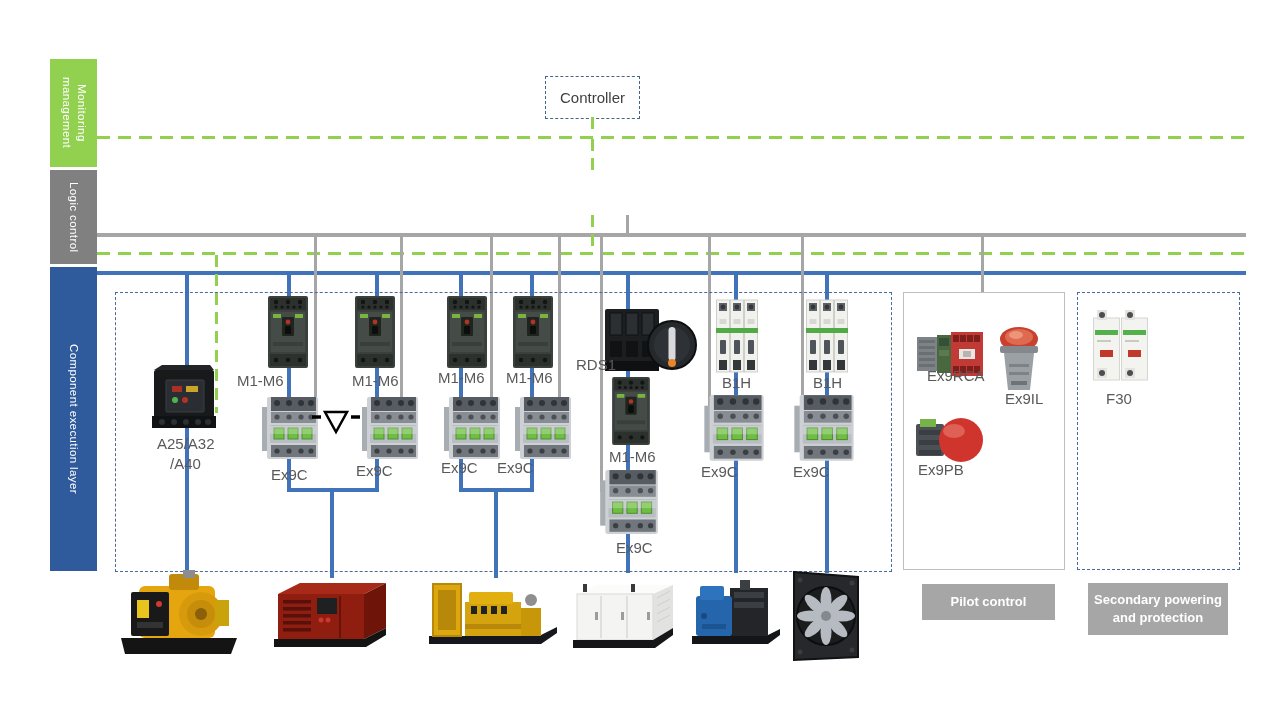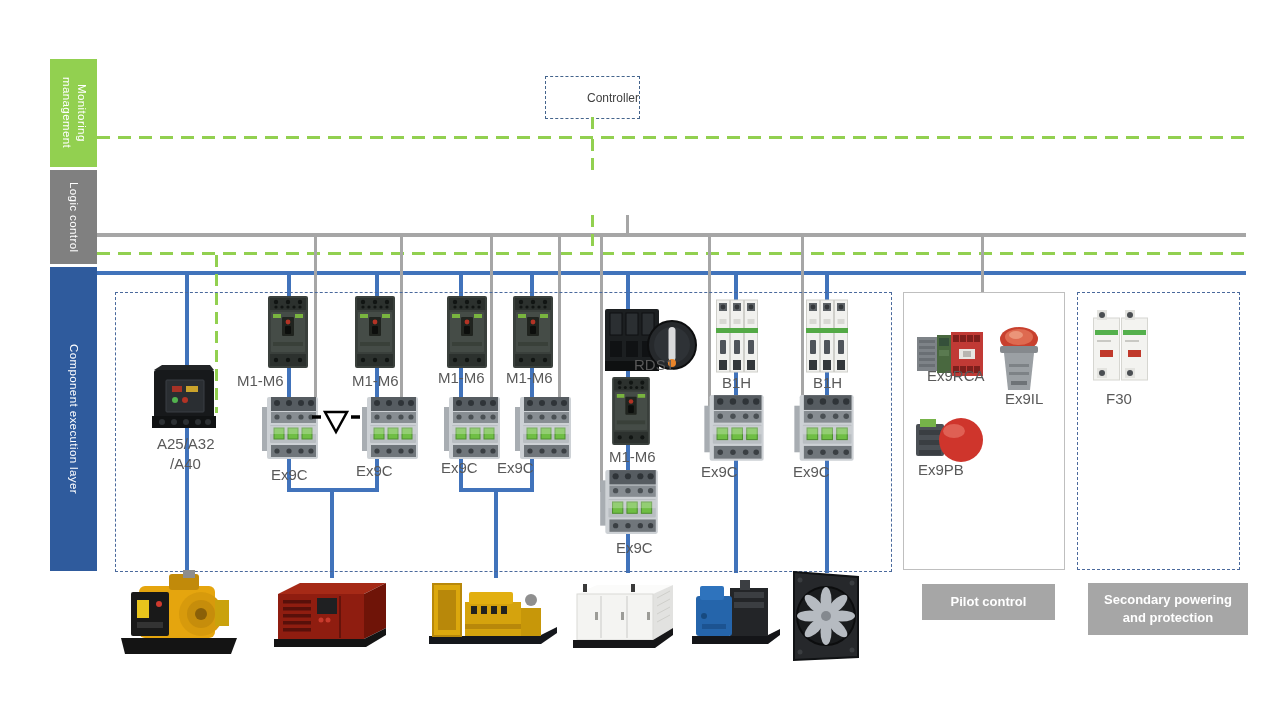--- a/index.html
+++ b/index.html
@@ -11,21 +11,21 @@
                  white-space:pre-line;letter-spacing:.4px;}
   
   .hgreen{position:absolute;height:3px;background:repeating-linear-gradient(90deg,#92d050 0 13px,transparent 13px 21px);}
   .vgreen{position:absolute;width:3px;background:repeating-linear-gradient(180deg,#92d050 0 12px,transparent 12px 19px);}
   .hgray{position:absolute;height:4px;background:#a6a6a6;}
   .vgray{position:absolute;width:3px;background:#a6a6a6;}
   .hblue{position:absolute;height:4px;background:#4173bb;}
   .vblue{position:absolute;width:4px;background:#4173bb;}
   
   .node{position:absolute;border:1.5px dashed #44648c;background:#fff;display:flex;align-items:center;
-        justify-content:flex-end;font-size:12px;color:#3f3f3f;}
+        justify-content:center;font-size:15px;color:#3f3f3f;}
   .groupbox-dashed{position:absolute;border:1.5px dashed #4a699c;background:transparent;}
   .groupbox-solid{position:absolute;border:1.5px solid #bfbfbf;background:#fff;}
   
   .lbl{position:absolute;font-size:15px;color:#595959;white-space:nowrap;}
   .footer{position:absolute;background:#a6a6a6;color:#fff;font-weight:bold;font-size:13px;
           display:flex;align-items:center;justify-content:center;text-align:center;line-height:1.35;}
   .dev{position:absolute;}
 </style>
 </head>
 <body>
@@ -465,33 +465,33 @@
   <div class="lbl" style="left:609px;top:448px">M1-M6</div>
 
   <div class="lbl" style="left:271px;top:466px">Ex9C</div>
   <div class="lbl" style="left:356px;top:462px">Ex9C</div>
   <div class="lbl" style="left:441px;top:459px">Ex9C</div>
   <div class="lbl" style="left:497px;top:459px">Ex9C</div>
   <div class="lbl" style="left:616px;top:539px">Ex9C</div>
   <div class="lbl" style="left:701px;top:463px">Ex9C</div>
   <div class="lbl" style="left:793px;top:463px">Ex9C</div>
 
-  <div class="lbl" style="left:634px;top:356px">RDS1</div>
+  <div class="lbl" style="left:576px;top:356px">RDS1</div>
   <div class="lbl" style="left:722px;top:374px">B1H</div>
   <div class="lbl" style="left:813px;top:374px">B1H</div>
 
   <div class="lbl" style="left:927px;top:367px">Ex9RCA</div>
   <div class="lbl" style="left:1005px;top:390px">Ex9IL</div>
   <div class="lbl" style="left:918px;top:461px">Ex9PB</div>
   <div class="lbl" style="left:1106px;top:390px">F30</div>
 
   <div class="footer" style="left:922px;top:584px;width:133px;height:36px">
     <span>Pilot control</span>
   </div>
-  <div class="footer" style="left:1088px;top:583px;width:160px;height:52px;padding:0 6px;box-sizing:border-box">
+  <div class="footer" style="left:1088px;top:583px;width:140px;height:52px;padding:0 6px;box-sizing:border-box">
     <span>Secondary powering and protection</span>
   </div>
 
   <svg class="dev" style="left:113px;top:570px" width="132" height="88">
       <use href="#s-gen-yellow-engine"></use>
     </svg>
   <svg class="dev" style="left:270px;top:578px" width="122" height="76">
       <use href="#s-gen-red-canopy"></use>
     </svg>
   <svg class="dev" style="left:427px;top:580px" width="132" height="74">

